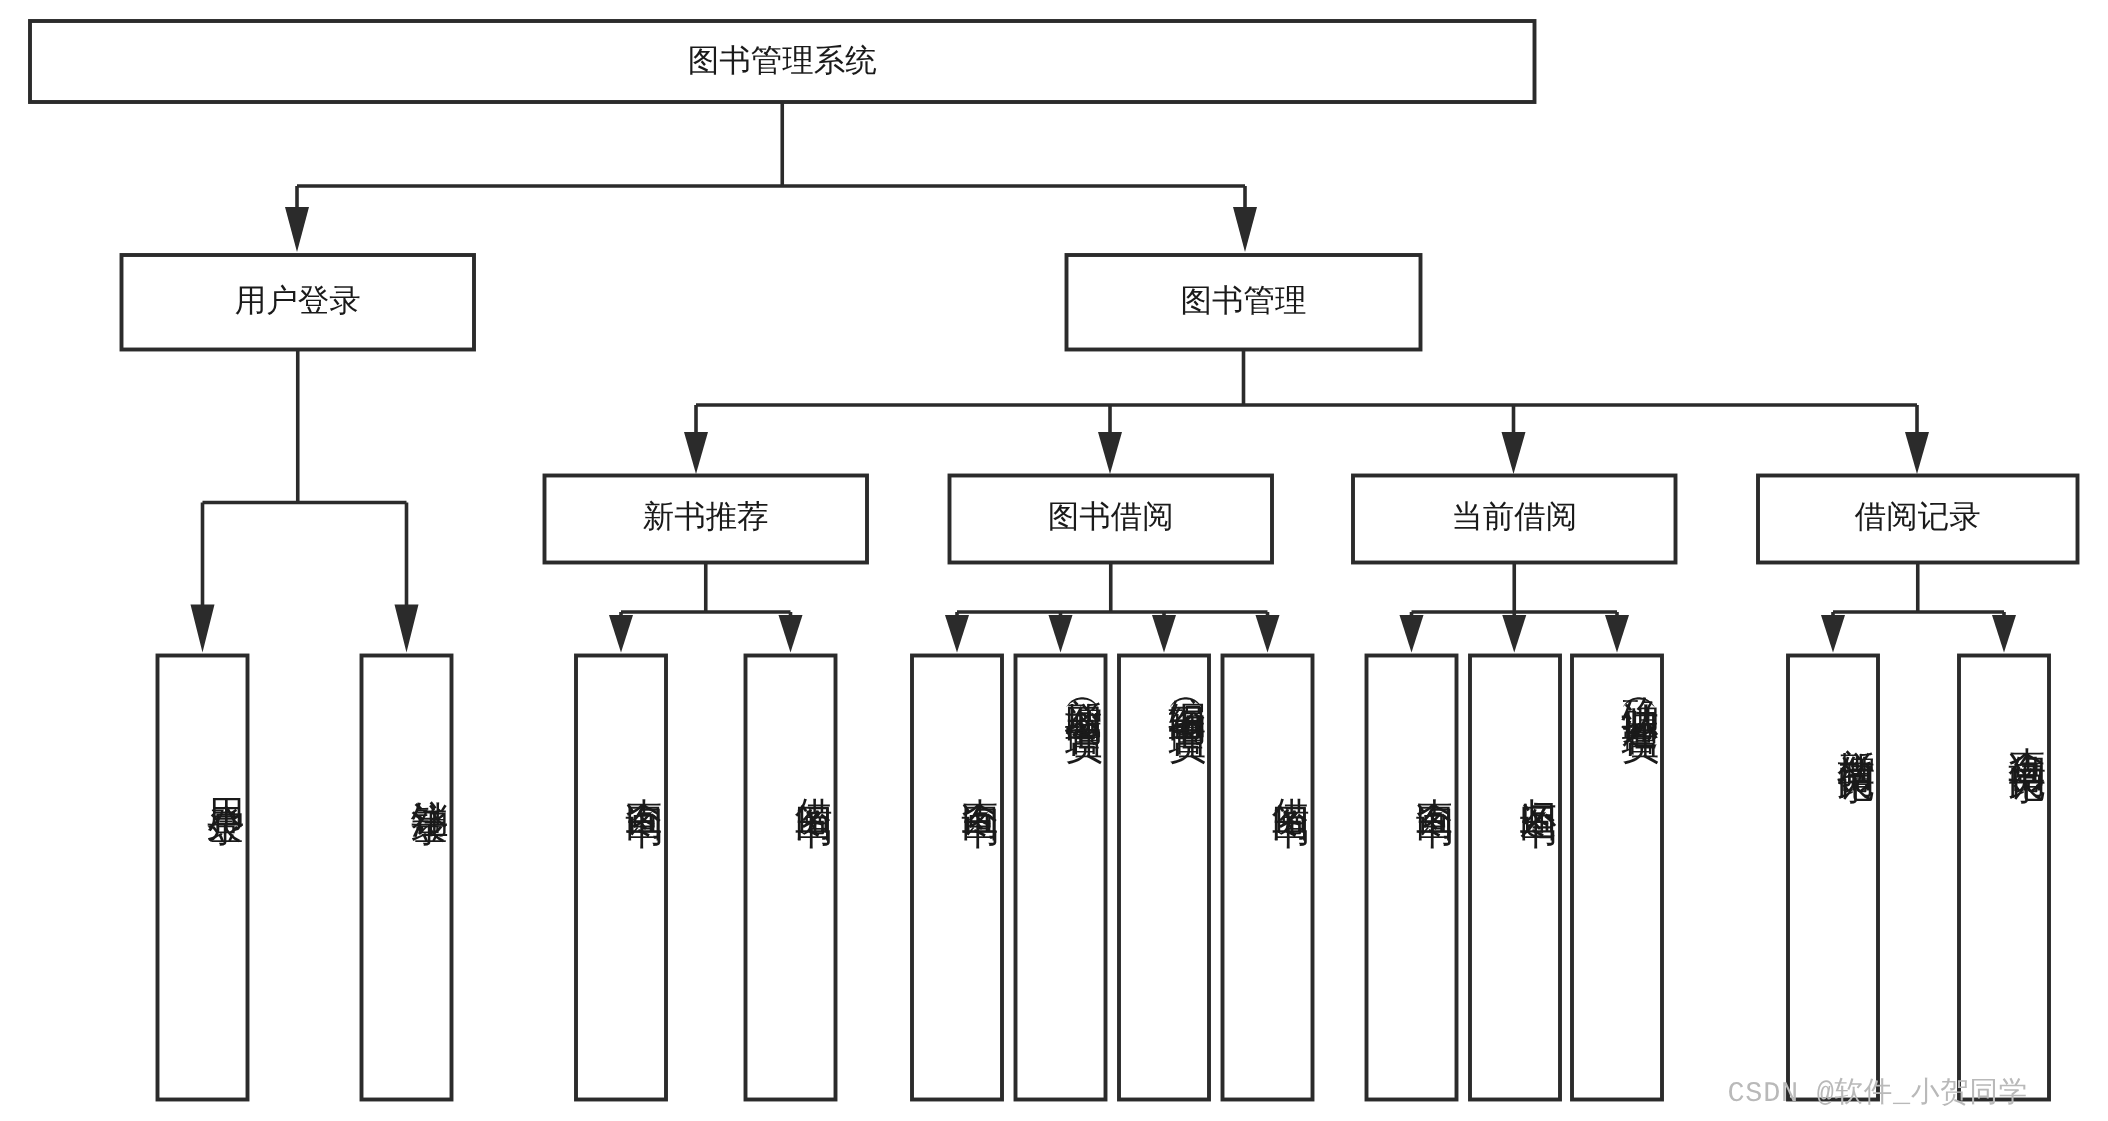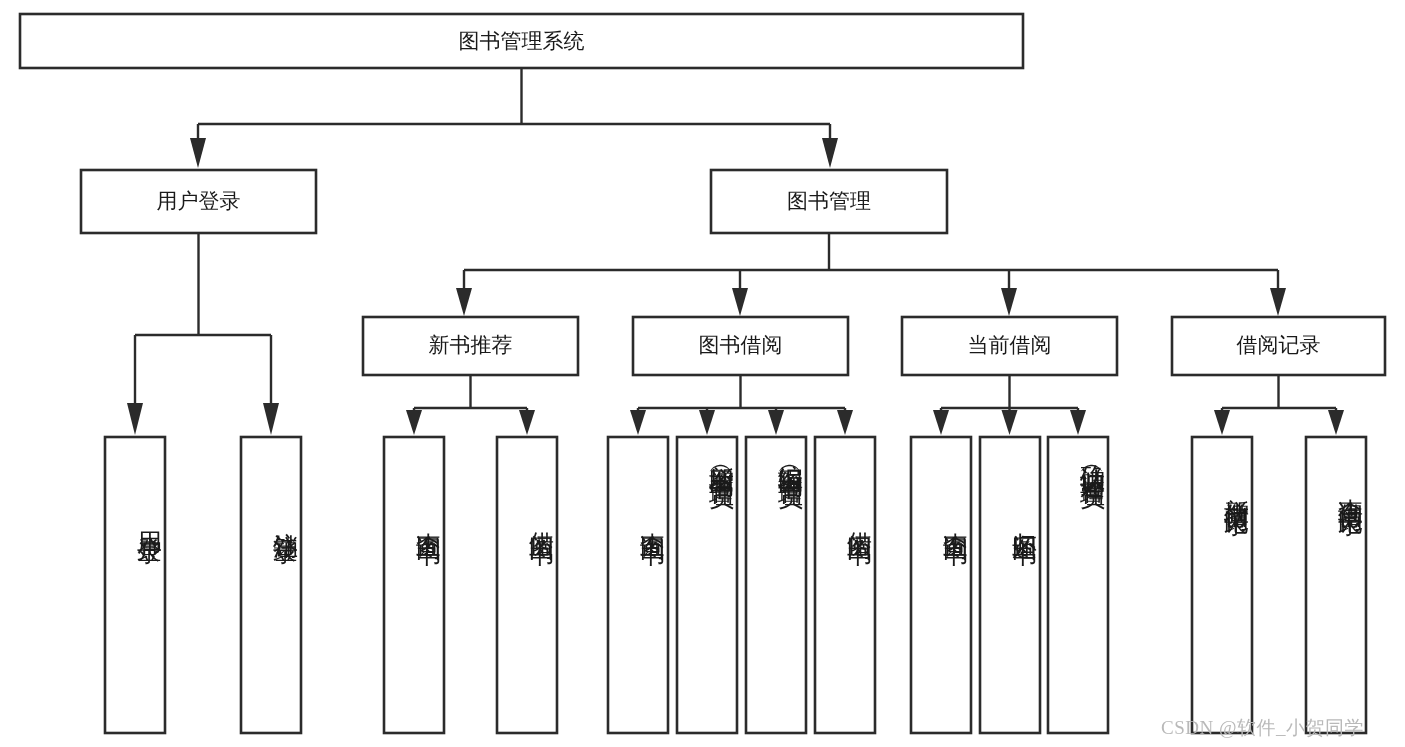--- a/index.html
+++ b/index.html
@@ -55,23 +55,23 @@
     font-size: 25px;
     line-height: 1;
     letter-spacing: 3px;
     color: #1a1a1a;
     white-space: nowrap;
     text-align: left;
     pointer-events: none;
   }
   .watermark {
     position: absolute;
-    right: 8px;
+    right: 20px;
     bottom: 6px;
-    font-family: Liberation Serif, serif;
+    font-family: Liberation Mono, monospace;
     font-size: 19px;
     color: #b9b9b9;
     letter-spacing: 0.5px;
     white-space: nowrap;
   }
 </style>
 </head>
 <body>
 
 <div id="diagram-root">

